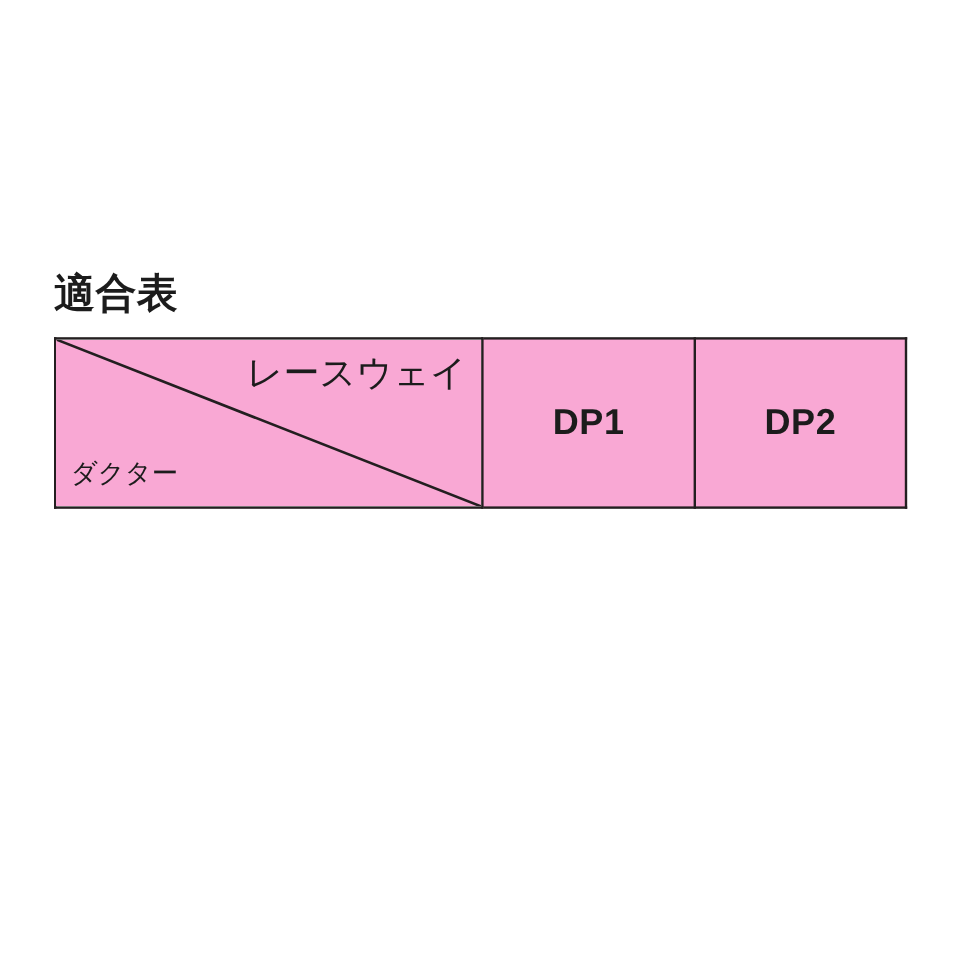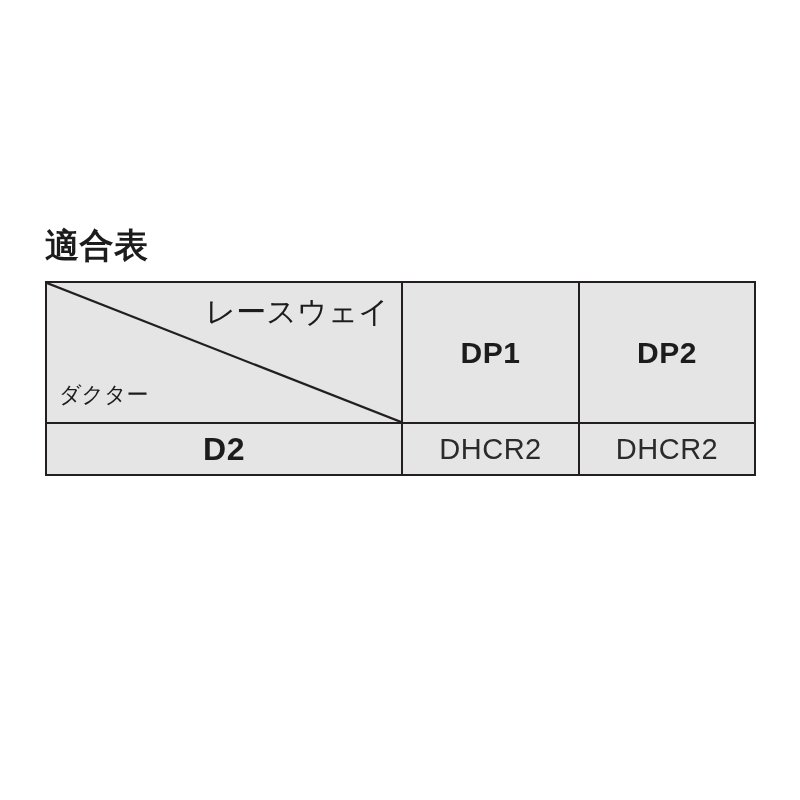--- a/index.html
+++ b/index.html
@@ -47,21 +47,21 @@
     border-collapse: collapse;
     table-layout: fixed;
     background: #ffffff;
   }
 
   #compat-table td {
     border: 2px solid #231f20;
     padding: 0;
     text-align: center;
     vertical-align: middle;
-    background: #e5e5e5;
+    background: #f9a8d4;
   }
 
   
   col.col-corner { width: 356px; }
   col.col-dp1    { width: 177px; }
   col.col-dp2    { width: 176px; }
 
   
   tr.header-row td {
     background: #dce1e8;
@@ -155,22 +155,17 @@
             <line x1="0" y1="0" x2="356" y2="139" stroke="#231f20" stroke-width="2.2" vector-effect="non-scaling-stroke"></line>
           </svg>
           <span class="corner-label-top">レースウェイ</span>
           <span class="corner-label-bottom">ダクター</span>
         </td>
         <td class="col-header">DP1</td>
         <td class="col-header">DP2</td>
       </tr>
 
 
-      <tr class="body-row">
-        <td class="row-header">D2</td>
-        <td class="data-cell">DHCR2</td>
-        <td class="data-cell">DHCR2</td>
-      </tr>
 
     </tbody>
   </table>
 
 </div>
 
 </body></html>

